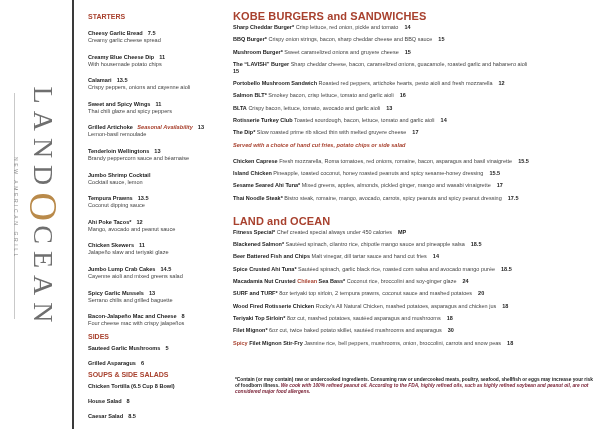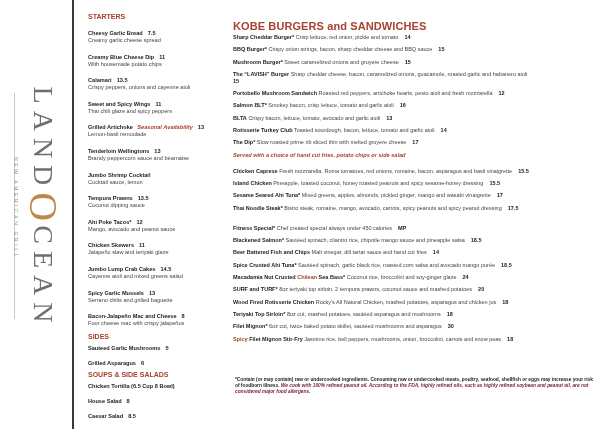--- a/index.html
+++ b/index.html
@@ -25,21 +25,21 @@
   .st-item { margin-bottom:5.6px; line-height:7px; }
   .st-name { font-weight:bold; font-size:5.6px; color:#1b1b1b; }
   .st-price { font-weight:bold; font-size:5.6px; margin-left:5px; color:#1b1b1b; }
   .st-desc { font-size:5.6px; color:#444; }
   .st-season { color:#a8412e; font-style:italic; font-weight:bold; font-size:5.6px; }
   .side-item { font-size:5.6px; margin-bottom:8px; line-height:7px; }
   .side-item .st-name, .side-item .st-price { font-size:5.6px; }
 
   
   .col-right { position:absolute; left:233px; top:10px; width:362px; }
-  .h-right { color:#a8412e; font-weight:bold; font-size:11px; margin:10px 0 2px 0; letter-spacing:0.1px; }
+  .h-right { color:#a8412e; font-weight:bold; font-size:11px; margin:0 0 2px 0; letter-spacing:0.1px; }
   .r-item { font-size:5.5px; line-height:7px; margin-bottom:5.3px; color:#444; }
   .r-name { font-weight:bold; color:#1b1b1b; }
   .r-price { font-weight:bold; color:#1b1b1b; margin-left:6px; }
   .r-accent { color:#a8412e; }
   .served { color:#a8412e; font-style:italic; font-weight:bold; font-size:5.6px; margin:0 0 10px 0; }
   .sec-gap { height:8px; }
 
   .footnote { position:absolute; left:235px; top:377px; width:358px; font-size:4.8px; line-height:5.8px; color:#1b1b1b; font-weight:bold; }
   .footnote .fn-red { color:#7a2236; font-style:italic; }
 </style>
@@ -139,20 +139,21 @@
     <div class="r-item"><span class="r-name">Rotisserie Turkey Club</span> <span>Toasted sourdough, bacon, lettuce, tomato and garlic aioli</span><span class="r-price">14</span></div>
     <div class="r-item"><span class="r-name">The Dip*</span> <span>Slow roasted prime rib sliced thin with melted gruyere cheese</span><span class="r-price">17</span></div>
     <div class="served">Served with a choice of hand cut fries, potato chips or side salad</div>
 
     <div class="r-item"><span class="r-name">Chicken Caprese</span> <span>Fresh mozzarella, Roma tomatoes, red onions, romaine, bacon, asparagus and basil vinaigrette</span><span class="r-price">15.5</span></div>
     <div class="r-item"><span class="r-name">Island Chicken</span> <span>Pineapple, toasted coconut, honey roasted peanuts and spicy sesame-honey dressing</span><span class="r-price">15.5</span></div>
     <div class="r-item"><span class="r-name">Sesame Seared Ahi Tuna*</span> <span>Mixed greens, apples, almonds, pickled ginger, mango and wasabi vinaigrette</span><span class="r-price">17</span></div>
     <div class="r-item"><span class="r-name">Thai Noodle Steak*</span> <span>Bistro steak, romaine, mango, avocado, carrots, spicy peanuts and spicy peanut dressing</span><span class="r-price">17.5</span></div>
     <div class="sec-gap"></div>
 
+    <div class="h-right">LAND and OCEAN</div>
     <div class="r-item"><span class="r-name">Fitness Special*</span> <span>Chef created special always under 450 calories</span><span class="r-price">MP</span></div>
     <div class="r-item"><span class="r-name">Blackened Salmon*</span> <span>Sautéed spinach, cilantro rice, chipotle mango sauce and pineapple salsa</span><span class="r-price">18.5</span></div>
     <div class="r-item"><span class="r-name">Beer Battered Fish and Chips</span> <span>Malt vinegar, dill tartar sauce and hand cut fries</span><span class="r-price">14</span></div>
     <div class="r-item"><span class="r-name">Spice Crusted Ahi Tuna*</span> <span>Sautéed spinach, garlic black rice, roasted corn salsa and avocado mango purée</span><span class="r-price">18.5</span></div>
     <div class="r-item"><span class="r-name">Macadamia Nut Crusted</span> <span class="r-name r-accent">Chilean</span> <span class="r-name">Sea Bass*</span> <span>Coconut rice, broccolini and soy-ginger glaze</span><span class="r-price">24</span></div>
     <div class="r-item"><span class="r-name">SURF and TURF*</span> <span>8oz teriyaki top sirloin, 2 tempura prawns, coconut sauce and mashed potatoes</span><span class="r-price">20</span></div>
     <div class="r-item"><span class="r-name">Wood Fired Rotisserie Chicken</span> <span>Rocky's All Natural Chicken, mashed potatoes, asparagus and chicken jus</span><span class="r-price">18</span></div>
     <div class="r-item"><span class="r-name">Teriyaki Top Sirloin*</span> <span>8oz cut, mashed potatoes, sautéed asparagus and mushrooms</span><span class="r-price">18</span></div>
     <div class="r-item"><span class="r-name">Filet Mignon*</span> <span>6oz cut, twice baked potato skillet, sautéed mushrooms and asparagus</span><span class="r-price">30</span></div>
     <div class="r-item"><span class="r-name r-accent">Spicy</span> <span class="r-name">Filet Mignon Stir-Fry</span> <span>Jasmine rice, bell peppers, mushrooms, onion, broccolini, carrots and snow peas</span><span class="r-price">18</span></div>

